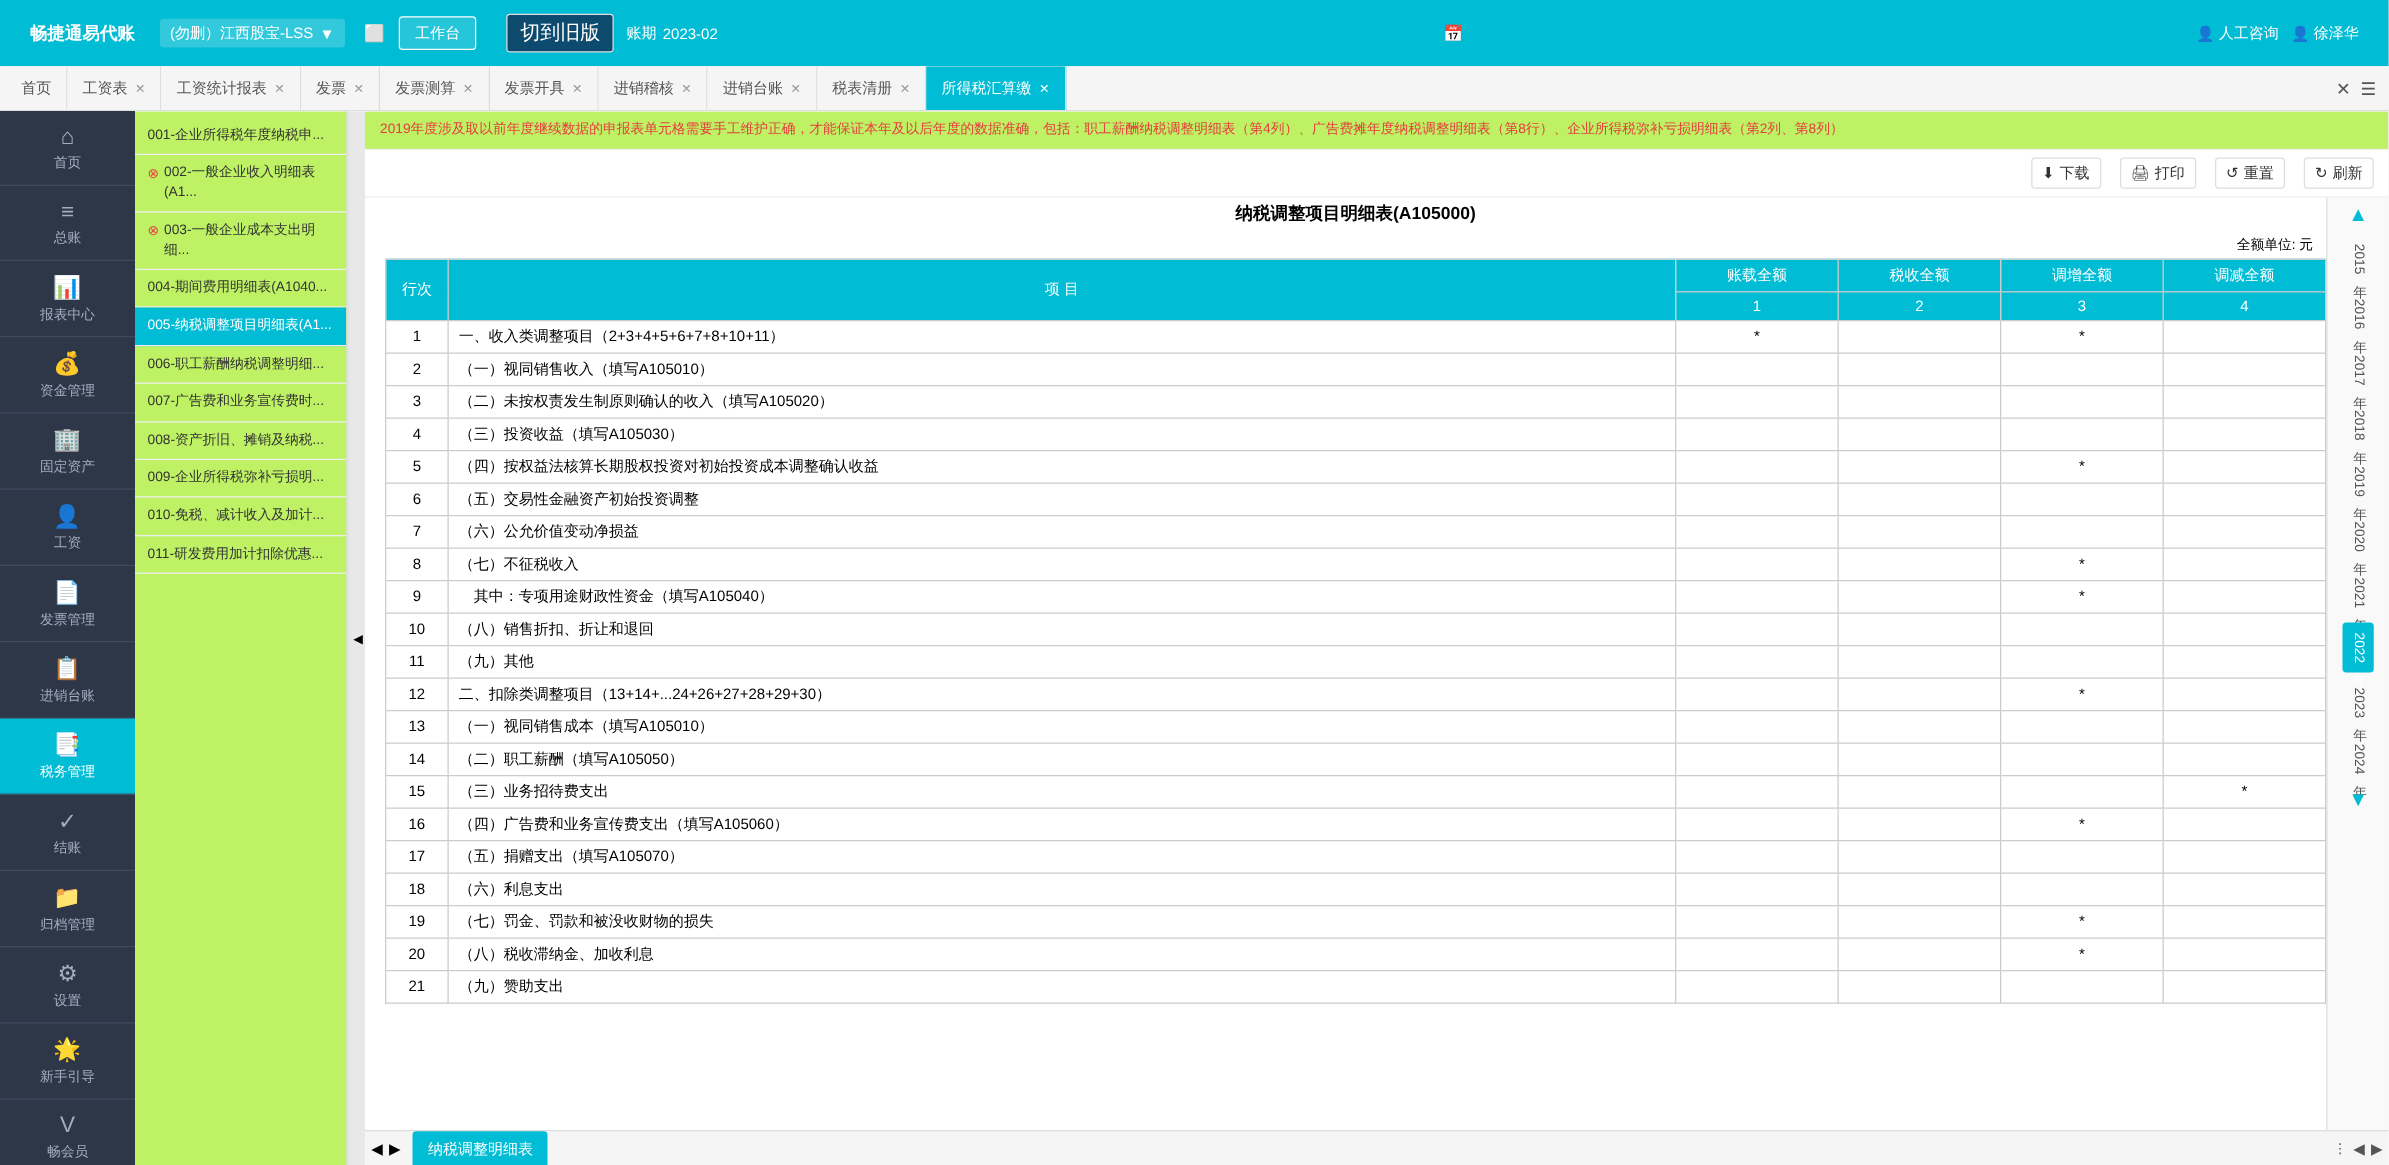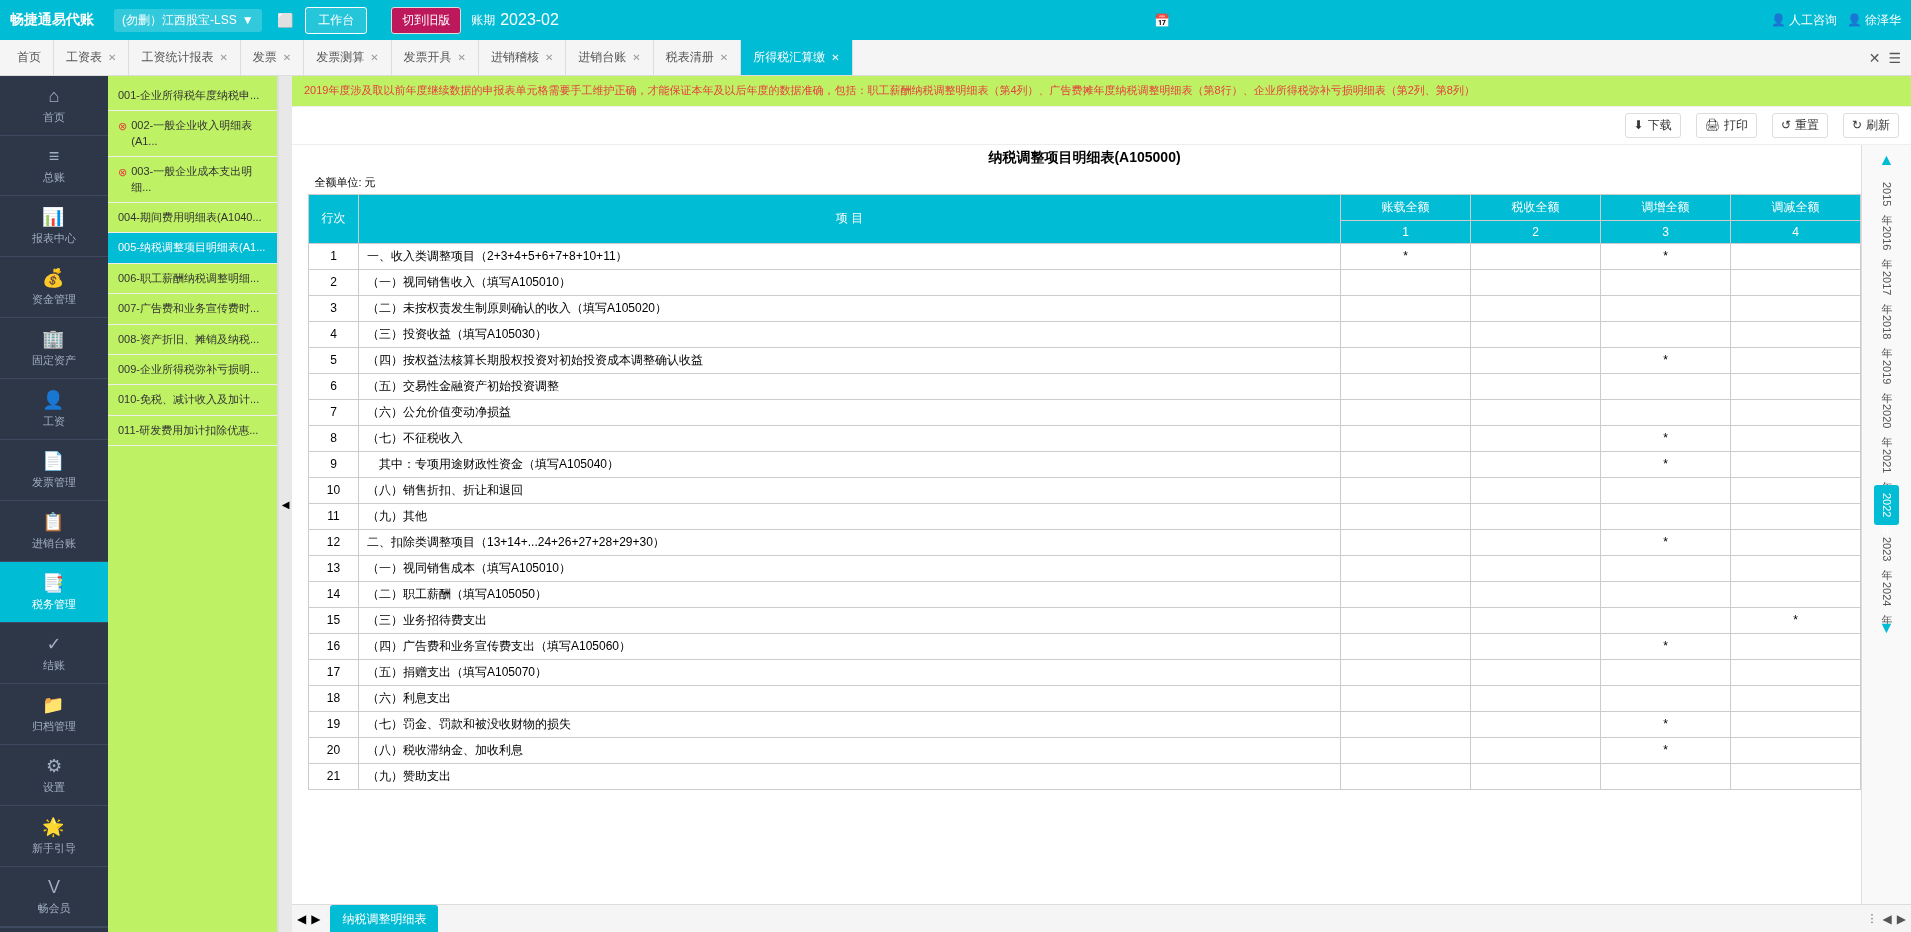--- a/index.html
+++ b/index.html
@@ -3,22 +3,22 @@
   <meta charset="utf-8">
   <style>
     * { box-sizing: border-box; margin: 0; padding: 0; }
     body { font-family: 'Microsoft YaHei', Arial, sans-serif; font-size: 12px; background: #f0f0f0; overflow: hidden; }
 
     
     .app-container { display: flex; flex-direction: column; height: 932px; width: 1911px; }
 
     
     .top-bar {
-      display: flex; align-items: center; background: #00bcd4; height: 40px;
-      padding: 0 10px; flex-shrink: 0; color: white;
+      display: flex; align-items: center; background: #00bcd4; height: 53px;
+      padding: 0 24px; flex-shrink: 0; color: white;
     }
     .top-bar .logo { font-size: 14px; font-weight: bold; color: white; margin-right: 20px; white-space: nowrap; }
     .top-bar .company-select {
       display: flex; align-items: center; background: rgba(255,255,255,0.2);
       border-radius: 3px; padding: 3px 8px; color: white; cursor: pointer; margin-right: 10px; font-size: 12px;
     }
     .top-bar .company-select .arrow { margin-left: 5px; }
     .top-bar .icon-btn { background: transparent; border: none; color: white; cursor: pointer; padding: 3px 6px; margin-right: 5px; }
     .top-bar .workbench-btn {
       background: #26c6da; border: 1px solid white; color: white; padding: 4px 12px;
@@ -151,23 +151,23 @@
 <div class="app-container">
 
   <div class="top-bar">
     <span class="logo">畅捷通易代账</span>
     <div class="company-select">
       <span>(勿删）江西股宝-LSS</span>
       <span class="arrow">▼</span>
     </div>
     <button class="icon-btn">⬜</button>
     <button class="workbench-btn">工作台</button>
-    <button style="background:#be185d;border:1px solid #ddd;color:white;padding:4px 10px;border-radius:3px;cursor:pointer;margin-right:10px;font-size:12px;">切到旧版</button>
+    <button style="background:#0c4a6e;border:1px solid #ddd;color:white;padding:4px 10px;border-radius:3px;cursor:pointer;margin-right:10px;font-size:16px;">切到旧版</button>
     <span style="color:white;font-size:12px;">账期</span>
-    <span style="color:white;font-size:16px;margin-left:5px;margin-right:auto;">2023-02</span>
+    <span style="color:white;font-size:12px;margin-left:5px;margin-right:auto;">2023-02</span>
     <span style="color:white;font-size:13px;margin-right:5px;">📅</span>
     <div class="right-tools">
       <div class="tool-item">
         <span>👤</span>
         <span>人工咨询</span>
       </div>
       <div class="tool-item">
         <span>👤</span>
         <span>徐泽华</span>
       </div>
@@ -356,21 +356,21 @@
           </div>
 
           <div style="display:flex;flex:1;overflow:hidden;padding-left:16px;">
             <div class="table-wrapper">
               <table class="main-table">
                 <tbody>
                   <tr class="title-row">
                     <td colspan="6">纳税调整项目明细表(A105000)</td>
                   </tr>
                   <tr>
-                    <td colspan="6" style="border:none;text-align:left;font-size:11px;padding-right:10px;">全额单位: 元</td>
+                    <td colspan="6" style="border:none;text-align:right;font-size:11px;padding-right:10px;">全额单位: 元</td>
                   </tr>
                   <tr class="header-row">
                     <th class="col-a" rowspan="2">行次</th>
                     <th class="col-b" rowspan="2">项 目</th>
                     <th class="col-c">账载全额</th>
                     <th class="col-d">税收全额</th>
                     <th class="col-e">调增全额</th>
                     <th class="col-f">调减全额</th>
                   </tr>
                   <tr class="header-row">

